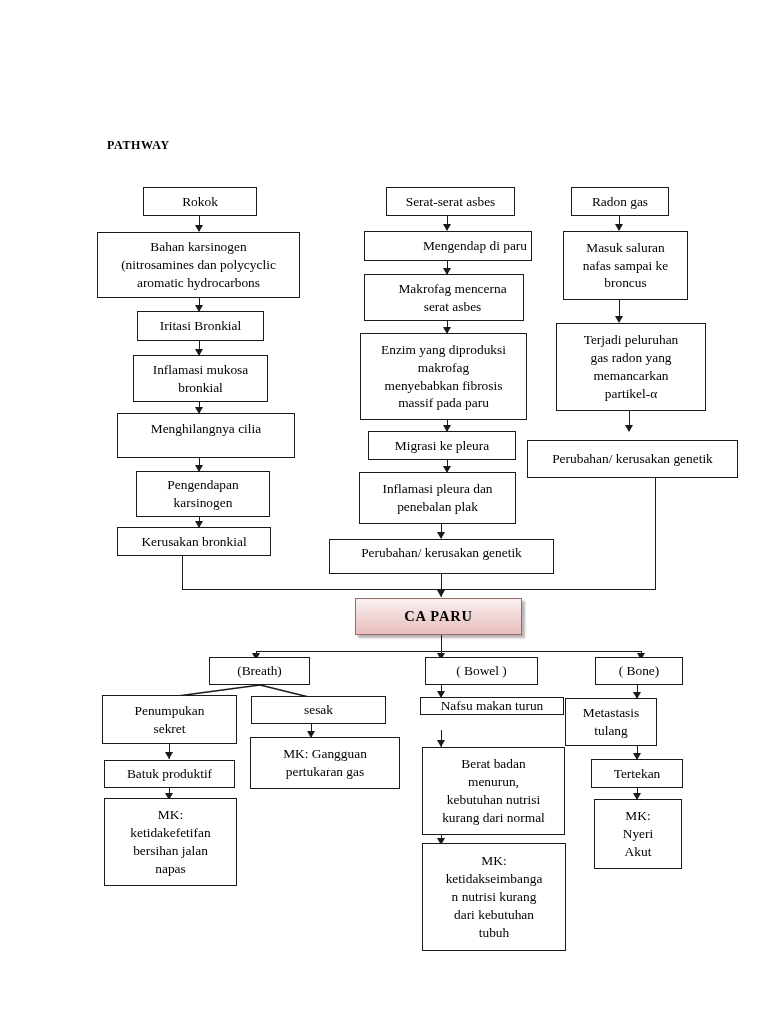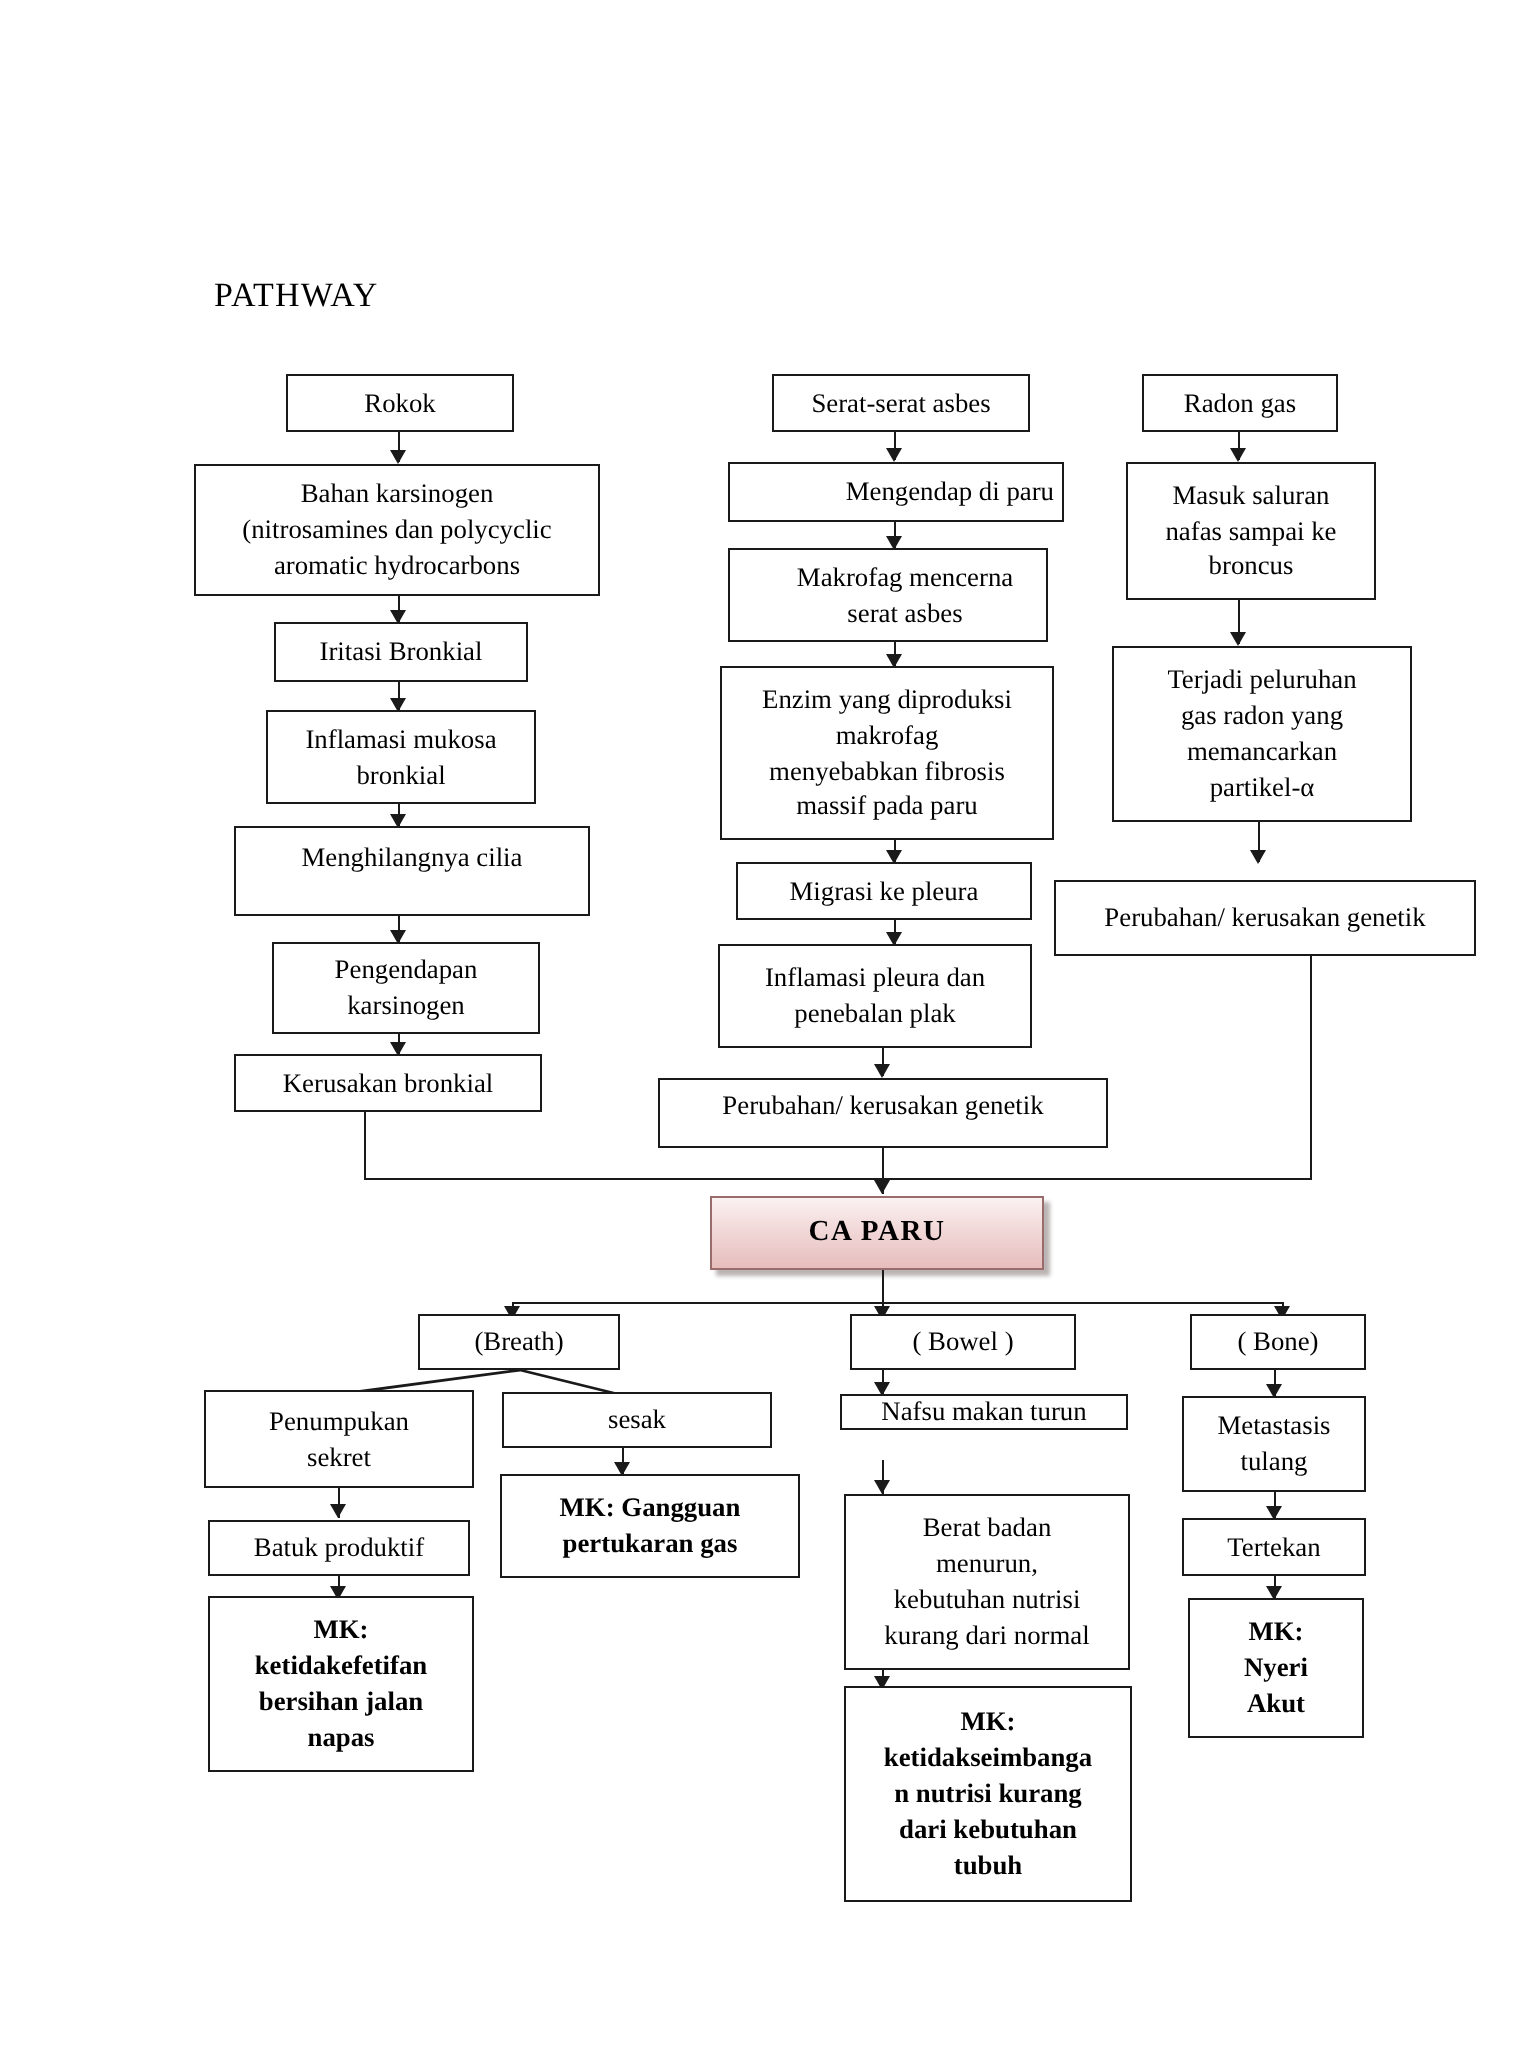--- a/index.html
+++ b/index.html
@@ -13,41 +13,41 @@
   }
   #page {
     position: relative;
     width: 768px;
     height: 1024px;
     background: #ffffff;
     overflow: hidden;
   }
   .title {
     position: absolute;
-    font-weight: normal;
-    font-size: 17px;
+    font-weight: bold;
+    font-size: 12px;
     letter-spacing: 0.6px;
     font-family: "Liberation Serif", "DejaVu Serif", serif;
   }
   
   .box {
     position: absolute;
     box-sizing: border-box;
     border: 1.3px solid #1a1a1a;
     background: #ffffff;
     display: flex;
     align-items: center;
     justify-content: center;
     text-align: center;
     font-size: 13.4px;
     line-height: 1.33;
     padding: 2px 4px;
   }
   .box.bold {
-    font-weight: bold;
+    font-weight: normal;
   }
   .box .txt {
     display: block;
     width: 100%;
     white-space: pre-line;
   }
   
   .ca-paru {
     position: absolute;
     box-sizing: border-box;
@@ -307,21 +307,21 @@
 dari kebutuhan
 tubuh</span>
   </div>
 
   <div class="box" style="left:595px; top:657px; width:88px; height:28px;">
     <span class="txt">( Bone)</span>
   </div>
   <div class="vline" style="left:637px; top:685px; height:13px;"></div>
   <div class="arrowhead" style="left:633px; top:692px;"></div>
 
-  <div class="box" style="left:591px; top:698px; width:92px; height:48px;">
+  <div class="box" style="left:565px; top:698px; width:92px; height:48px;">
     <span class="txt">Metastasis
 tulang</span>
   </div>
   <div class="vline" style="left:637px; top:746px; height:13px;"></div>
   <div class="arrowhead" style="left:633px; top:753px;"></div>
 
   <div class="box" style="left:591px; top:759px; width:92px; height:29px;">
     <span class="txt">Tertekan</span>
   </div>
   <div class="vline" style="left:637px; top:788px; height:11px;"></div>

